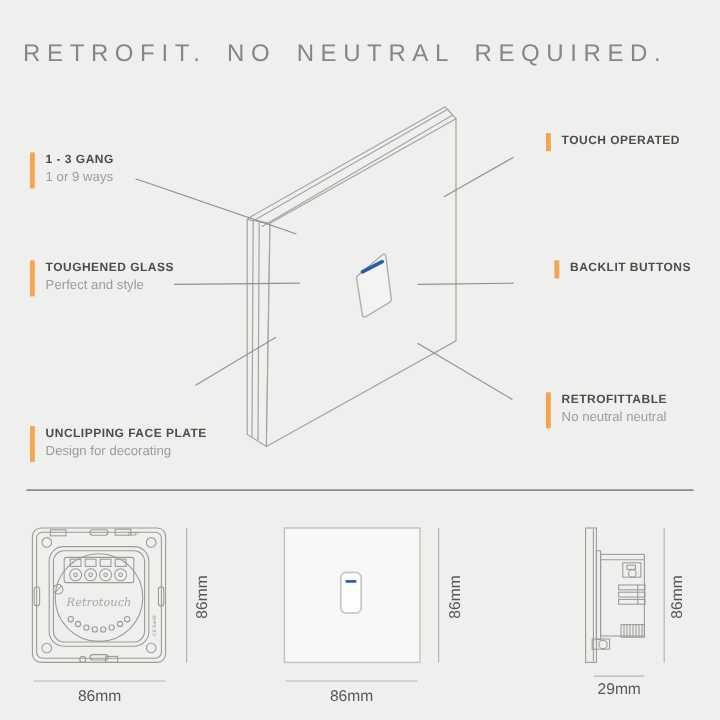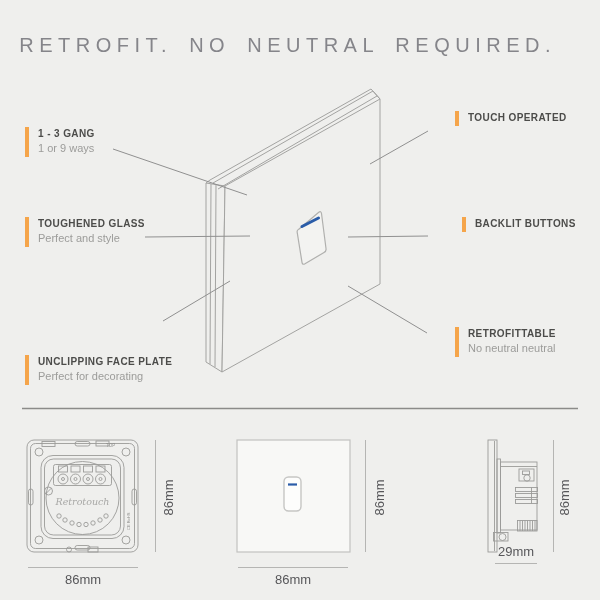--- a/index.html
+++ b/index.html
@@ -164,35 +164,35 @@
   <div class="callout c1">
     <div class="hd">1 - 3 GANG</div>
     <div class="sub">1 or 9 ways</div>
   </div>
   <div class="callout c2">
     <div class="hd">TOUGHENED GLASS</div>
     <div class="sub">Perfect and style</div>
   </div>
   <div class="callout c3">
     <div class="hd">UNCLIPPING FACE PLATE</div>
-    <div class="sub">Perfect for decorating</div>
+    <div class="sub">Design for decorating</div>
   </div>
   <div class="callout c4">
     <div class="hd">TOUCH OPERATED</div>
   </div>
   <div class="callout c5">
     <div class="hd">BACKLIT BUTTONS</div>
   </div>
   <div class="callout c6">
     <div class="hd">RETROFITTABLE</div>
     <div class="sub">No neutral neutral</div>
   </div>
 
   <div class="dim rot" style="left:138px;top:490px;">86mm</div>
   <div class="dim" style="left:28px;top:572px;width:110px;">86mm</div>
 
   <div class="dim rot" style="left:349px;top:490px;">86mm</div>
   <div class="dim" style="left:238px;top:572px;width:110px;">86mm</div>
 
   <div class="dim rot" style="left:534px;top:490px;">86mm</div>
-  <div class="dim" style="left:480px;top:544px;width:72px;">29mm</div>
+  <div class="dim" style="left:480px;top:566px;width:72px;">29mm</div>
 
 </div>
 
 </body></html>

